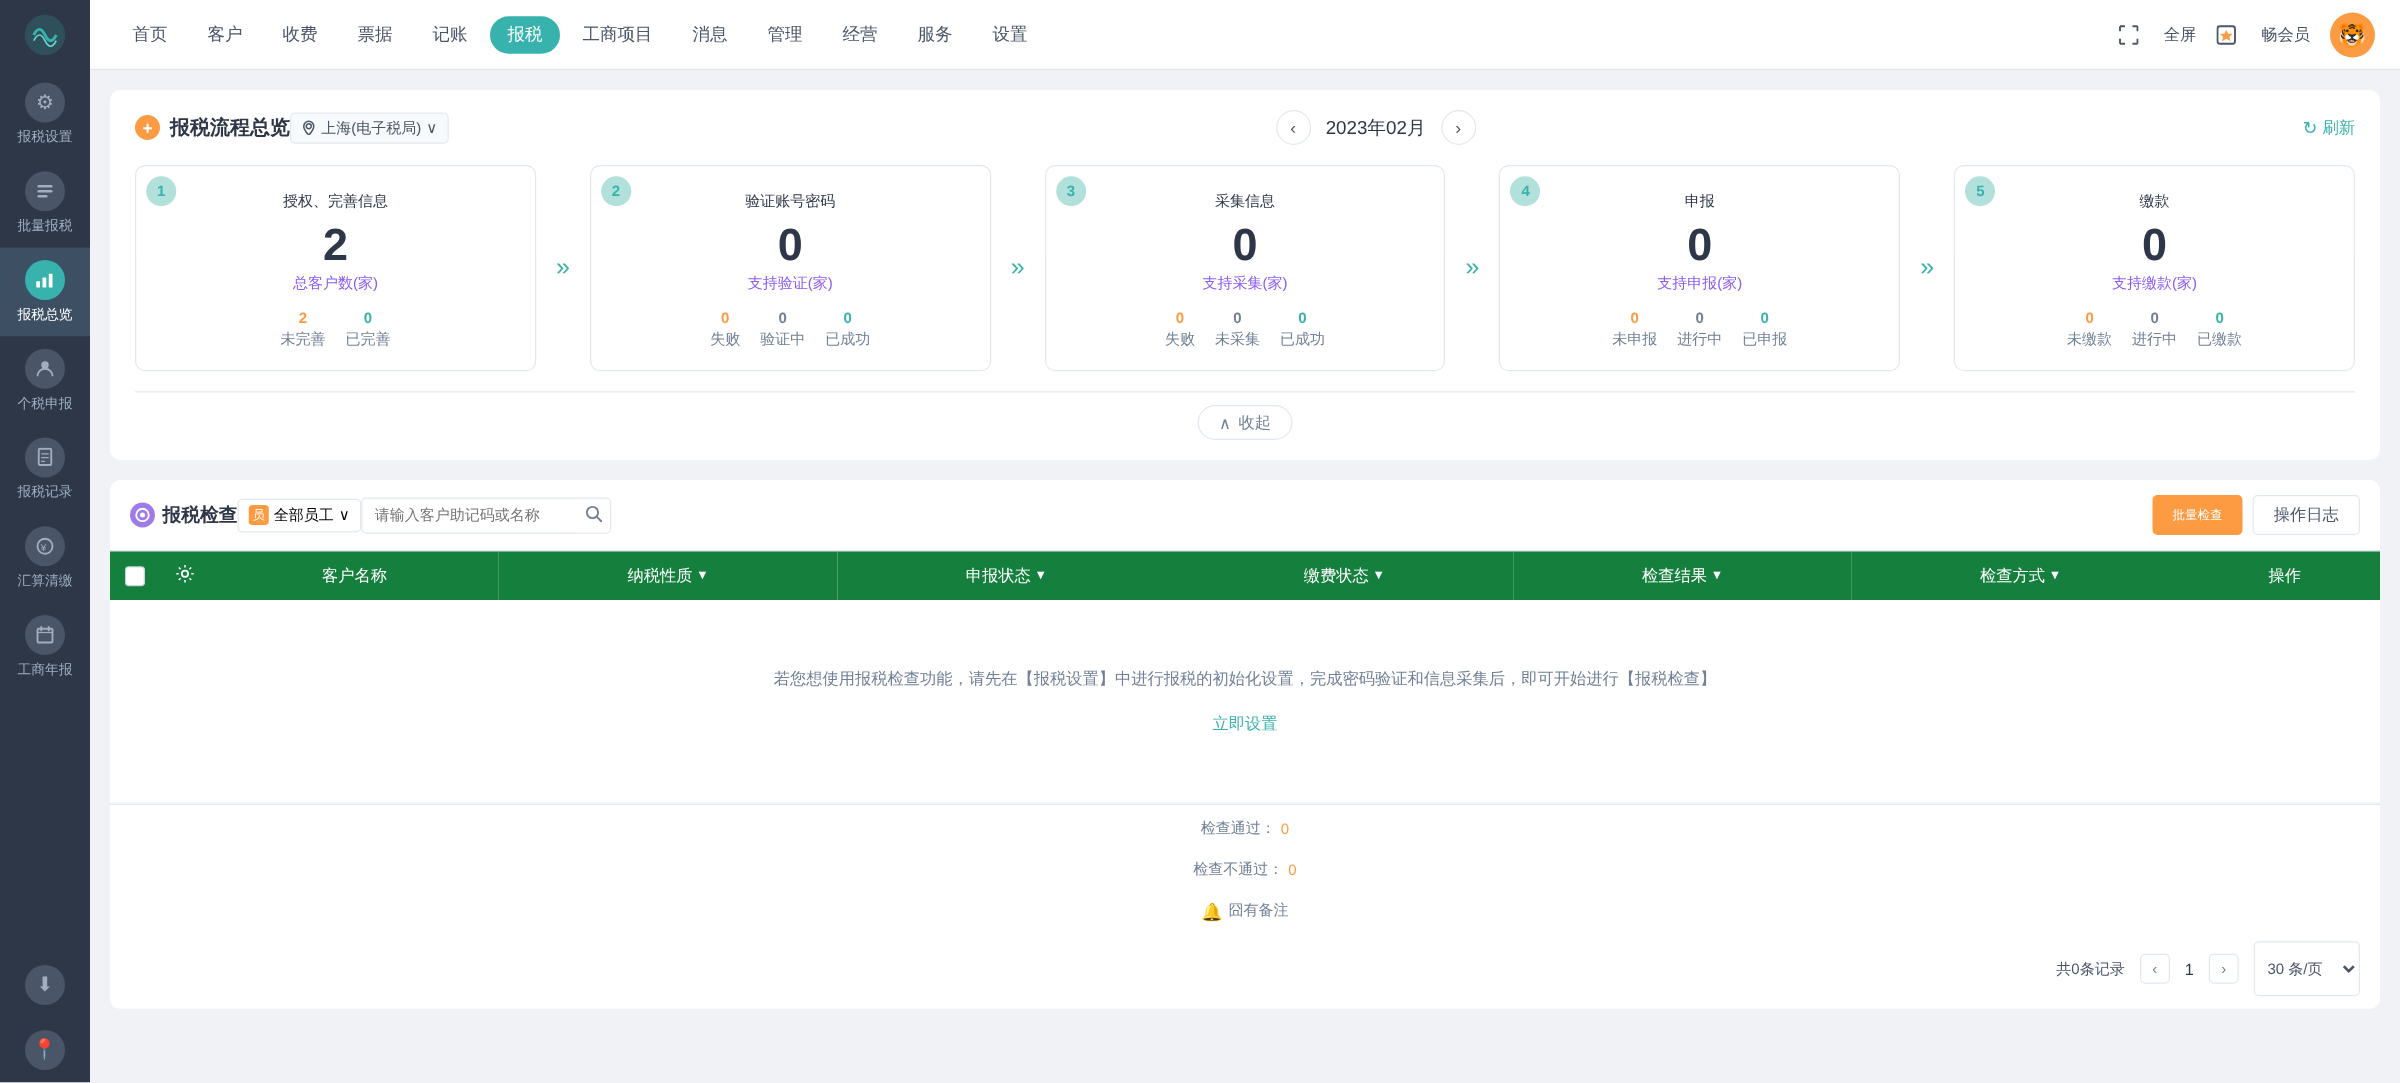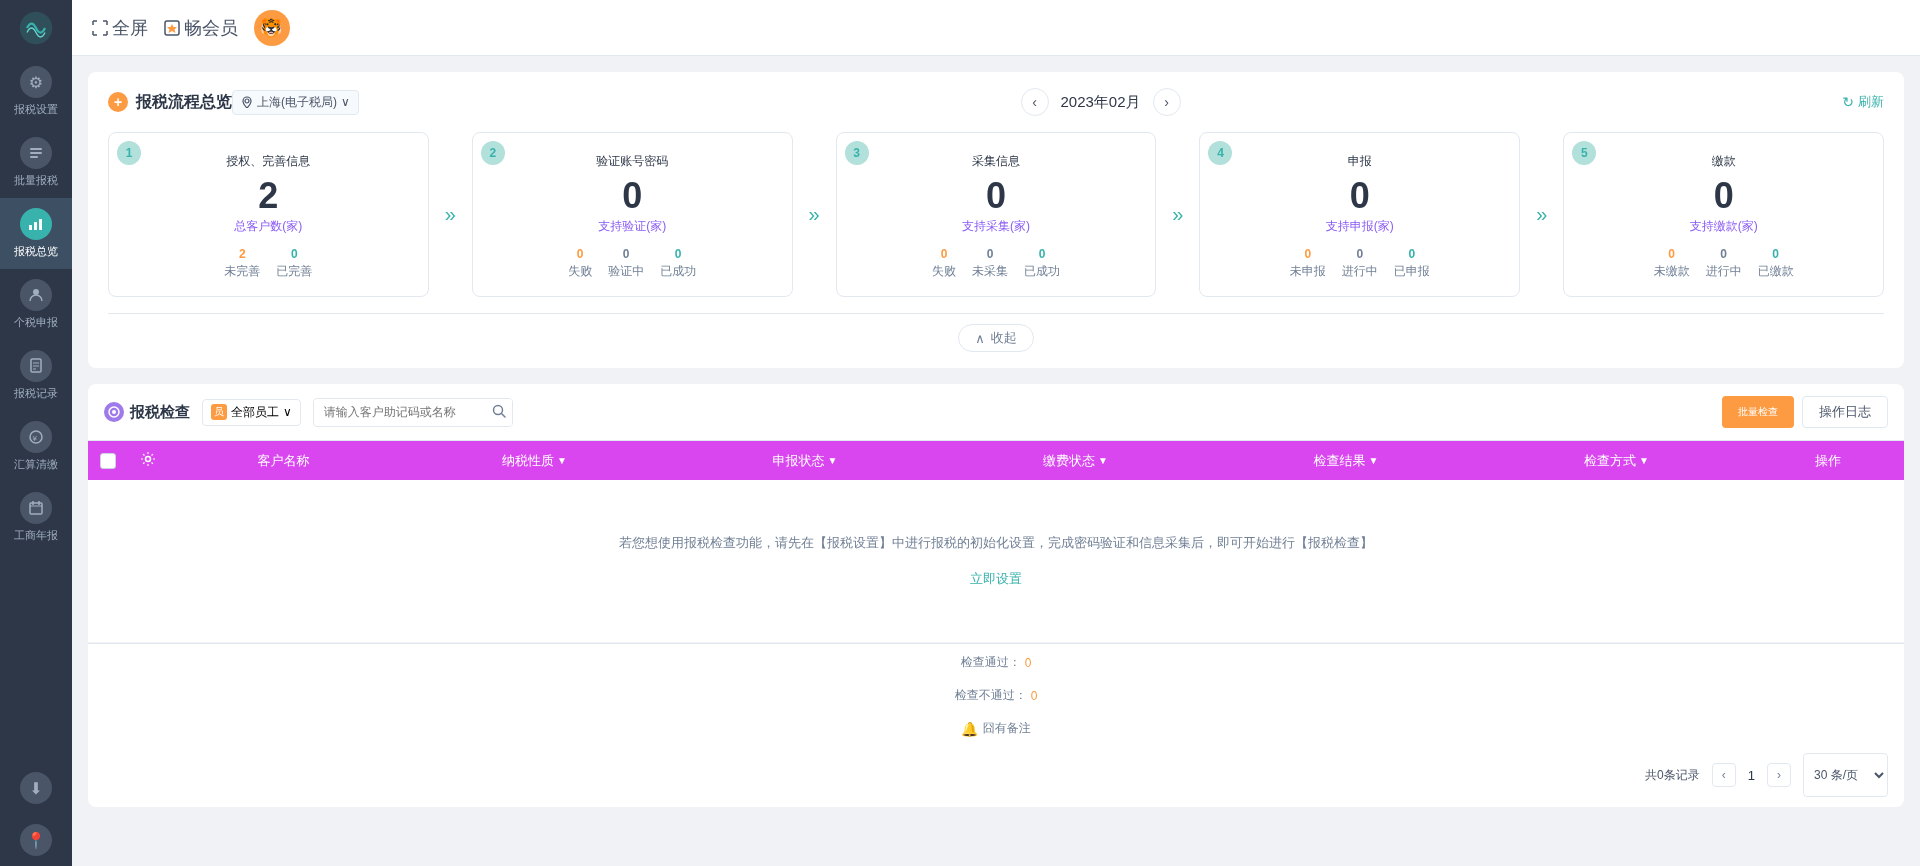--- a/index.html
+++ b/index.html
@@ -90,24 +90,24 @@
       border-radius: 20px;
     }
     .topbar-actions {
       display: flex;
       align-items: center;
       gap: 16px;
     }
     .topbar-btn {
       display: flex;
       align-items: center;
-      gap: 4px;
+      gap: 20px;
       color: #4a5568;
       cursor: pointer;
-      font-size: 18px;
+      font-size: 13px;
     }
     .topbar-avatar {
       width: 36px; height: 36px;
       background: #fd9b42;
       border-radius: 50%;
       display: flex;
       align-items: center;
       justify-content: center;
       color: #fff;
       font-size: 18px;
@@ -282,21 +282,20 @@
     
     .check-card {
       background: #fff;
       border-radius: 8px;
       overflow: hidden;
     }
     .check-header {
       display: flex;
       align-items: center;
       padding: 12px 16px;
-      gap: 12px;
       border-bottom: 1px solid #e2e8f0;
     }
     .check-title {
       display: flex;
       align-items: center;
       gap: 6px;
       font-size: 15px;
       font-weight: bold;
       color: #2d3748;
     }
@@ -376,21 +375,21 @@
 
     
     .table-wrap {
       overflow-x: auto;
     }
     table {
       width: 100%;
       border-collapse: collapse;
     }
     thead tr {
-      background: #d946ef;
+      background: #15803d;
       color: #fff;
     }
     thead th {
       padding: 10px 12px;
       text-align: center;
       font-weight: normal;
       font-size: 13px;
       white-space: nowrap;
     }
     thead th.checkbox-col { width: 40px; }
@@ -557,20 +556,34 @@
     </div>
     <div class="sidebar-item">
       <div class="icon-circle">📍</div>
     </div>
   </div>
 </div>
 
 <div class="main-container">
 
   <div class="topbar">
+    <nav class="topbar-nav">
+      <div class="nav-item">首页</div>
+      <div class="nav-item">客户</div>
+      <div class="nav-item">收费</div>
+      <div class="nav-item">票据</div>
+      <div class="nav-item">记账</div>
+      <div class="nav-item active">报税</div>
+      <div class="nav-item">工商项目</div>
+      <div class="nav-item">消息</div>
+      <div class="nav-item">管理</div>
+      <div class="nav-item">经营</div>
+      <div class="nav-item">服务</div>
+      <div class="nav-item">设置</div>
+    </nav>
     <div class="topbar-actions">
       <div class="topbar-btn">
         <svg width="16" height="16" viewBox="0 0 16 16" fill="none">
           <path d="M1 1h4M1 1v4M15 1h-4M15 1v4M1 15h4M1 15v-4M15 15h-4M15 15v-4" stroke="#4a5568" stroke-width="1.5"></path>
         </svg>
         <span>全屏</span>
       </div>
       <div class="topbar-btn">
         <svg width="16" height="16" viewBox="0 0 16 16" fill="none">
           <rect x="1" y="1" width="14" height="14" rx="2" stroke="#4a5568" stroke-width="1.5" fill="none"></rect>

